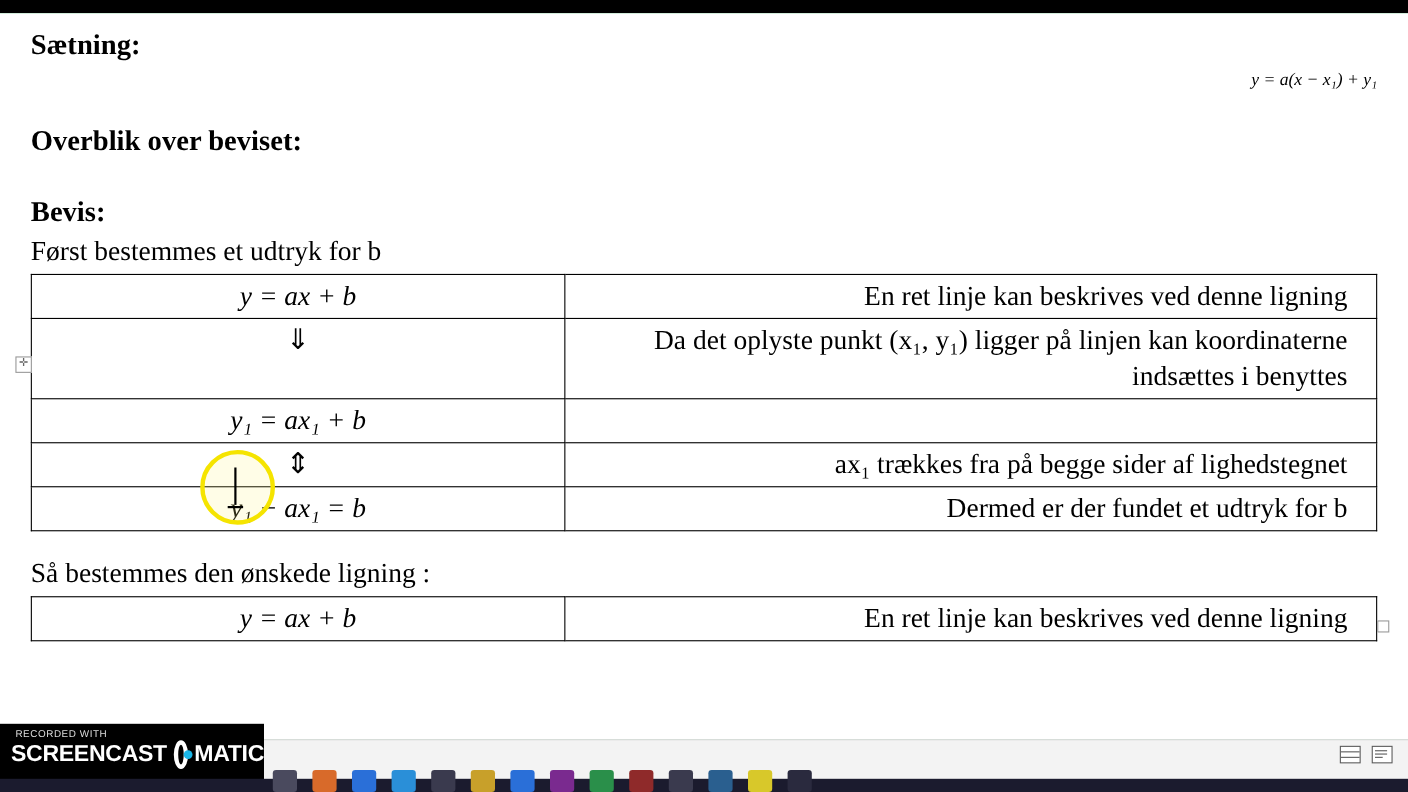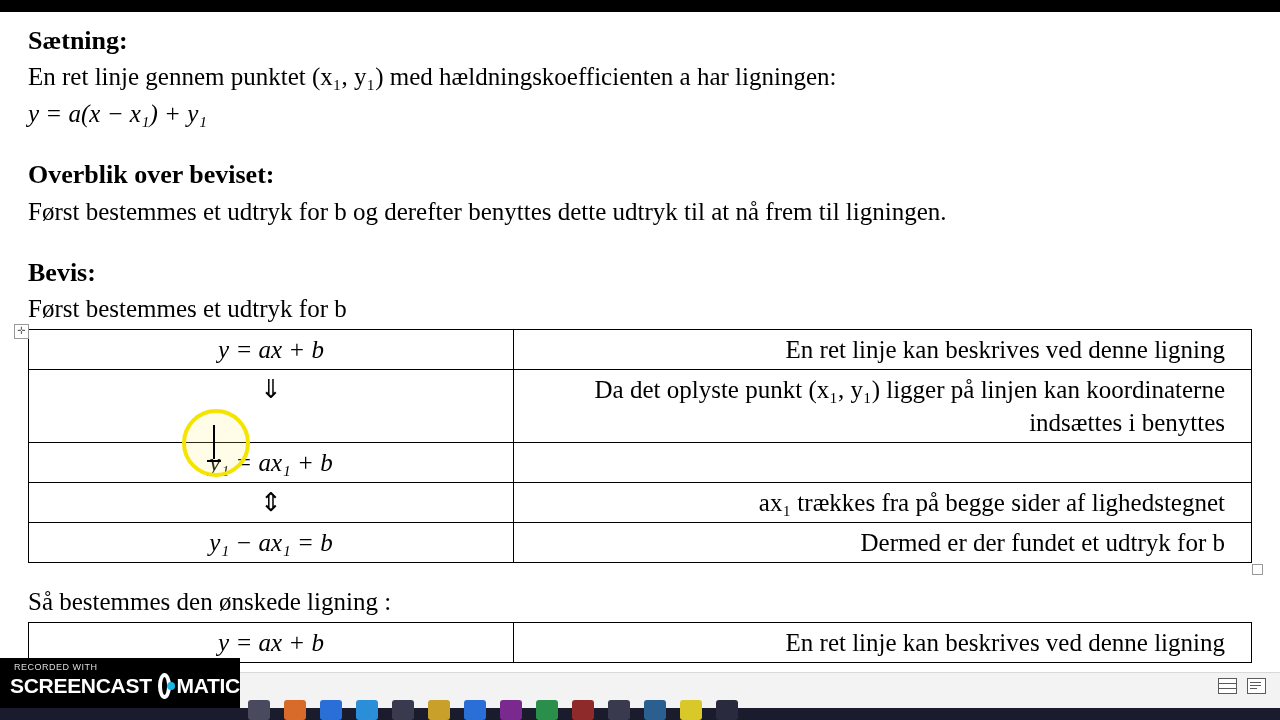--- a/index.html
+++ b/index.html
@@ -38,23 +38,23 @@
   .heading {
     font-weight: bold;
     font-size: 26px;
     margin: 0 0 2px 0;
   }
   .para {
     margin: 0;
     font-size: 25px;
   }
   .centered-eq {
-    text-align: left;
+    text-align: right;
     margin: 4px 0 0 0;
-    font-size: 25px;
+    font-size: 16px;
   }
   .spacer {
     height: 28px;
   }
   .spacer-sm {
     height: 22px;
   }
   i.math, .math {
     font-family: "Liberation Serif", serif;
     font-style: italic;
@@ -260,29 +260,25 @@
 <body>
 
 <div class="screen">
 
   <div class="topstrip"></div>
 
   <div class="doc-page">
     <div class="doc-body">
 
       <div class="heading">Sætning:</div>
-      <p class="para">
-        <span>En ret linje gennem punktet (x₁, y₁) med hældningskoefficienten a har ligningen:</span>
-      </p>
       <div class="centered-eq math">y = a(x − x₁) + y₁</div>
 
       <div class="spacer"></div>
 
       <div class="heading">Overblik over beviset:</div>
-      <p class="para">Først bestemmes et udtryk for b og derefter benyttes dette udtryk til at nå frem til ligningen.</p>
 
       <div class="spacer"></div>
 
       <div class="heading">Bevis:</div>
       <p class="para">Først bestemmes et udtryk for b</p>
 
       <table class="prooftable">
         <tbody>
           <tr>
             <td class="col-left">y = ax + b</td>

